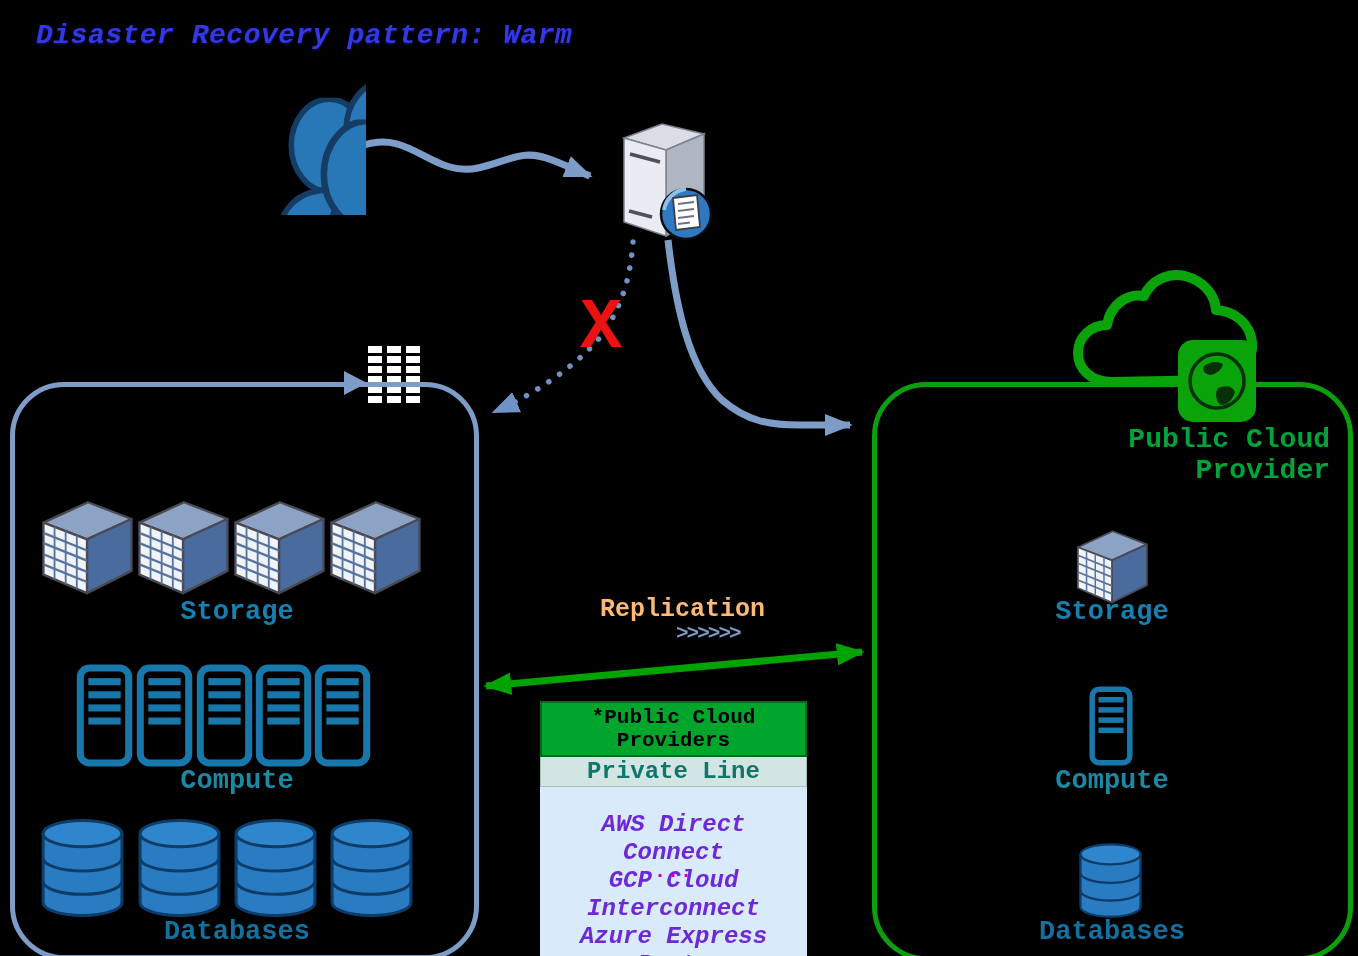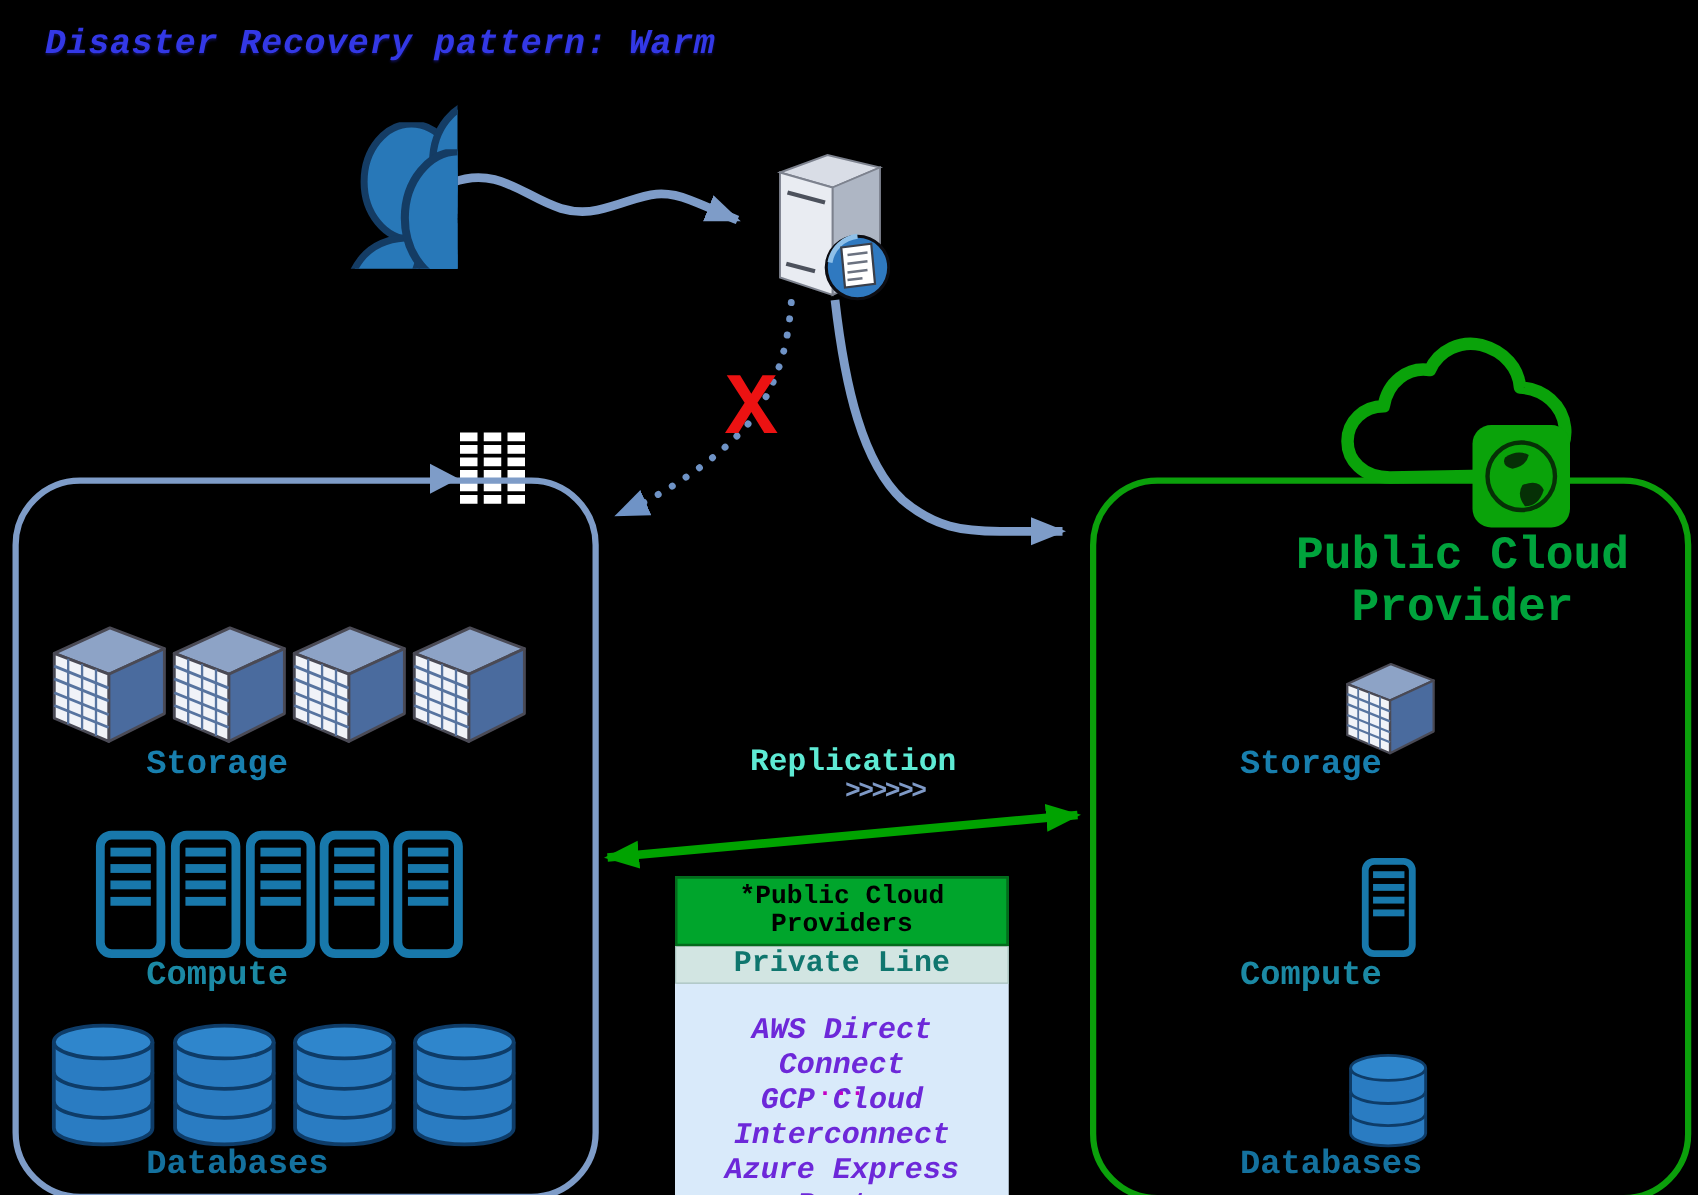--- a/index.html
+++ b/index.html
@@ -2,22 +2,22 @@
 <html><head>
 <meta charset="utf-8">
 <style>
   html,body{margin:0;padding:0;background:#000;}
   .canvas{position:relative;width:1358px;height:956px;background:#000;overflow:hidden;
           font-family:Liberation Mono, monospace;}
   .abs{position:absolute;}
   .title{font-size:28px;font-weight:bold;font-style:italic;letter-spacing:.5px;
          text-shadow:0 2px 2px rgba(25,25,130,.55);}
   .zone{border-radius:54px;background:transparent;}
-  .zone-label{font-weight:bold;font-size:27px;text-align:left;width:240px;}
-  .cloud-title{font-weight:bold;font-size:37px;text-align:center;width:320px;}
+  .zone-label{font-weight:bold;font-size:27px;text-align:center;width:240px;}
+  .cloud-title{font-weight:bold;font-size:28px;text-align:right;width:320px;}
   .repl-label{font-weight:bold;font-size:25px;}
   .repl-chev{font-weight:bold;font-size:21px;letter-spacing:-2px;}
   .red-x{font-size:70px;font-weight:900;line-height:1;}
   .building{display:grid;grid-template-columns:repeat(3,14px);grid-auto-rows:7px;
             column-gap:5px;row-gap:3px;background:#000;padding:2px;}
   .building span{background:#fff;display:block;}
   .ctable{width:267px;text-align:center;}
   .ctable .hdr{background:#00a52c;color:#000;font-weight:bold;font-size:21px;
                padding:3px 0;border:2px solid #036b1c;}
   .ctable .sub{background:#d2e5e2;color:#0f766e;font-weight:bold;font-size:24px;
@@ -218,21 +218,21 @@
   <svg class="abs" style="left:1088px;top:686px" width="46" height="80" viewBox="0 0 56 102">
       <use href="#sym-rack"></use>
     </svg>
   <div class="abs zone-label" style="left:992px;top:766px;color:#1b89a4">Compute</div>
 
   <svg class="abs" style="left:1076px;top:842px" width="69" height="77" viewBox="0 0 88 100">
       <use href="#sym-db"></use>
     </svg>
   <div class="abs zone-label" style="left:992px;top:917px;color:#14719e">Databases</div>
 
-  <div class="abs repl-label" style="left:600px;top:595px;color:#5eead4">Replication</div>
+  <div class="abs repl-label" style="left:600px;top:595px;color:#fdba74">Replication</div>
   <div class="abs repl-chev" style="left:676px;top:622px;color:#7e99c6">&gt;&gt;&gt;&gt;&gt;&gt;</div>
 
   <div class="abs ctable" style="left:540px;top:701px">
     <div class="hdr">*Public Cloud Providers</div>
     <div class="sub">Private Line</div>
     <div class="body" style="color:#6d28d9">
       <div>AWS Direct Connect</div>
       <div>GCP Cloud Interconnect</div>
       <div>Azure Express Route</div>
     </div>

